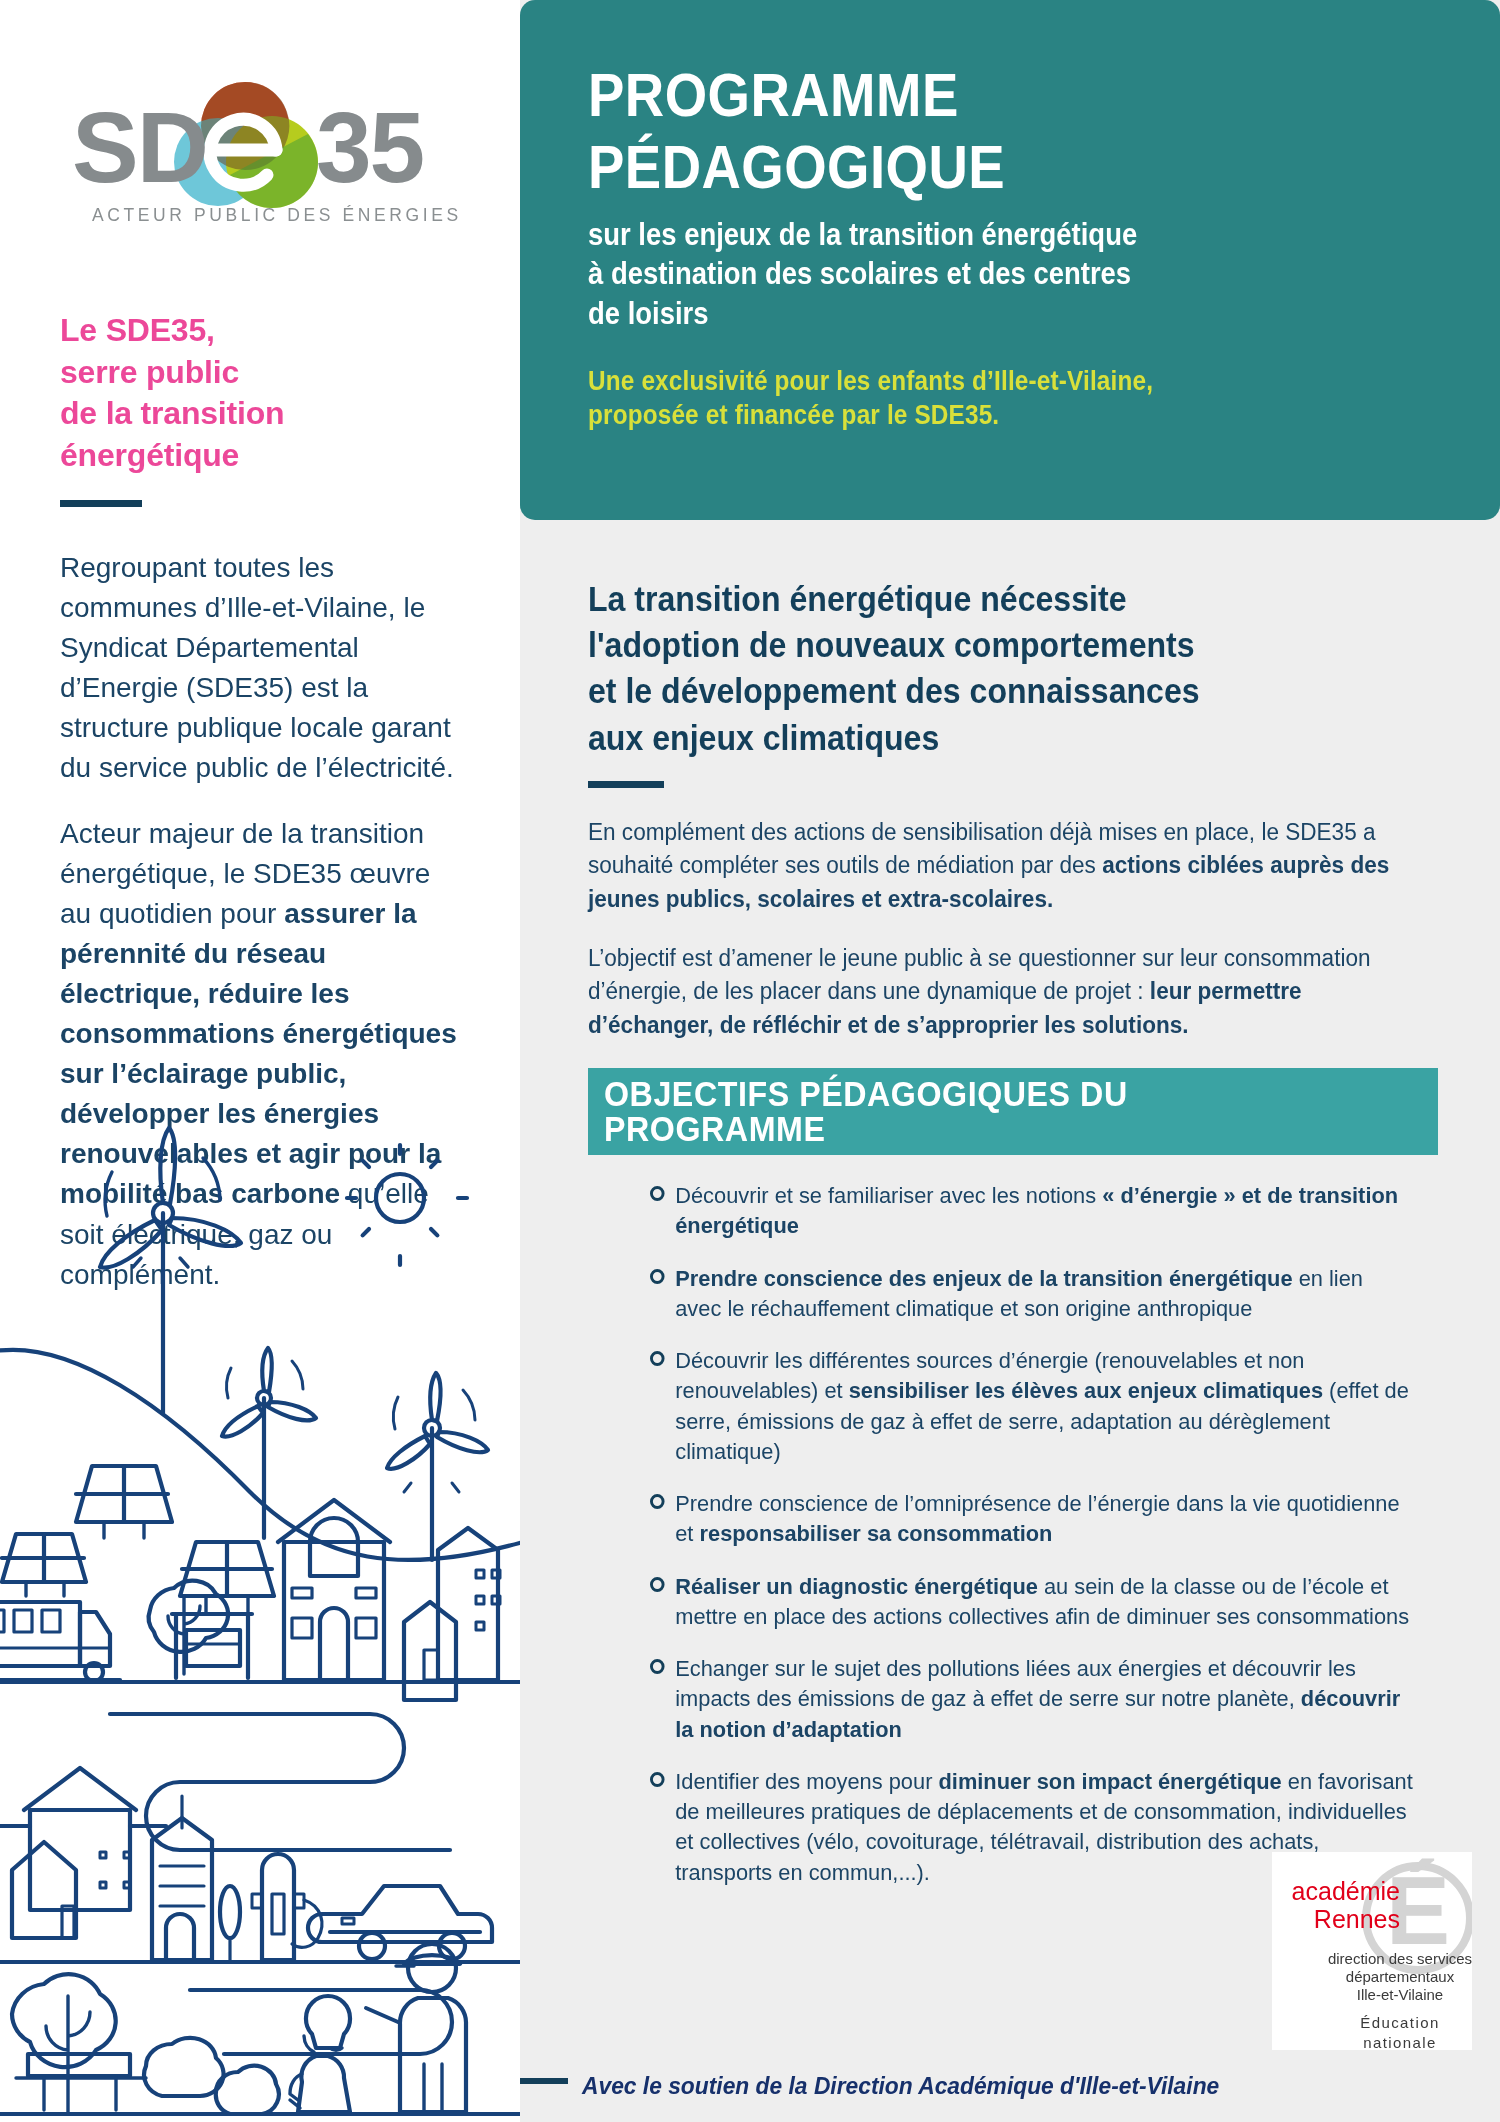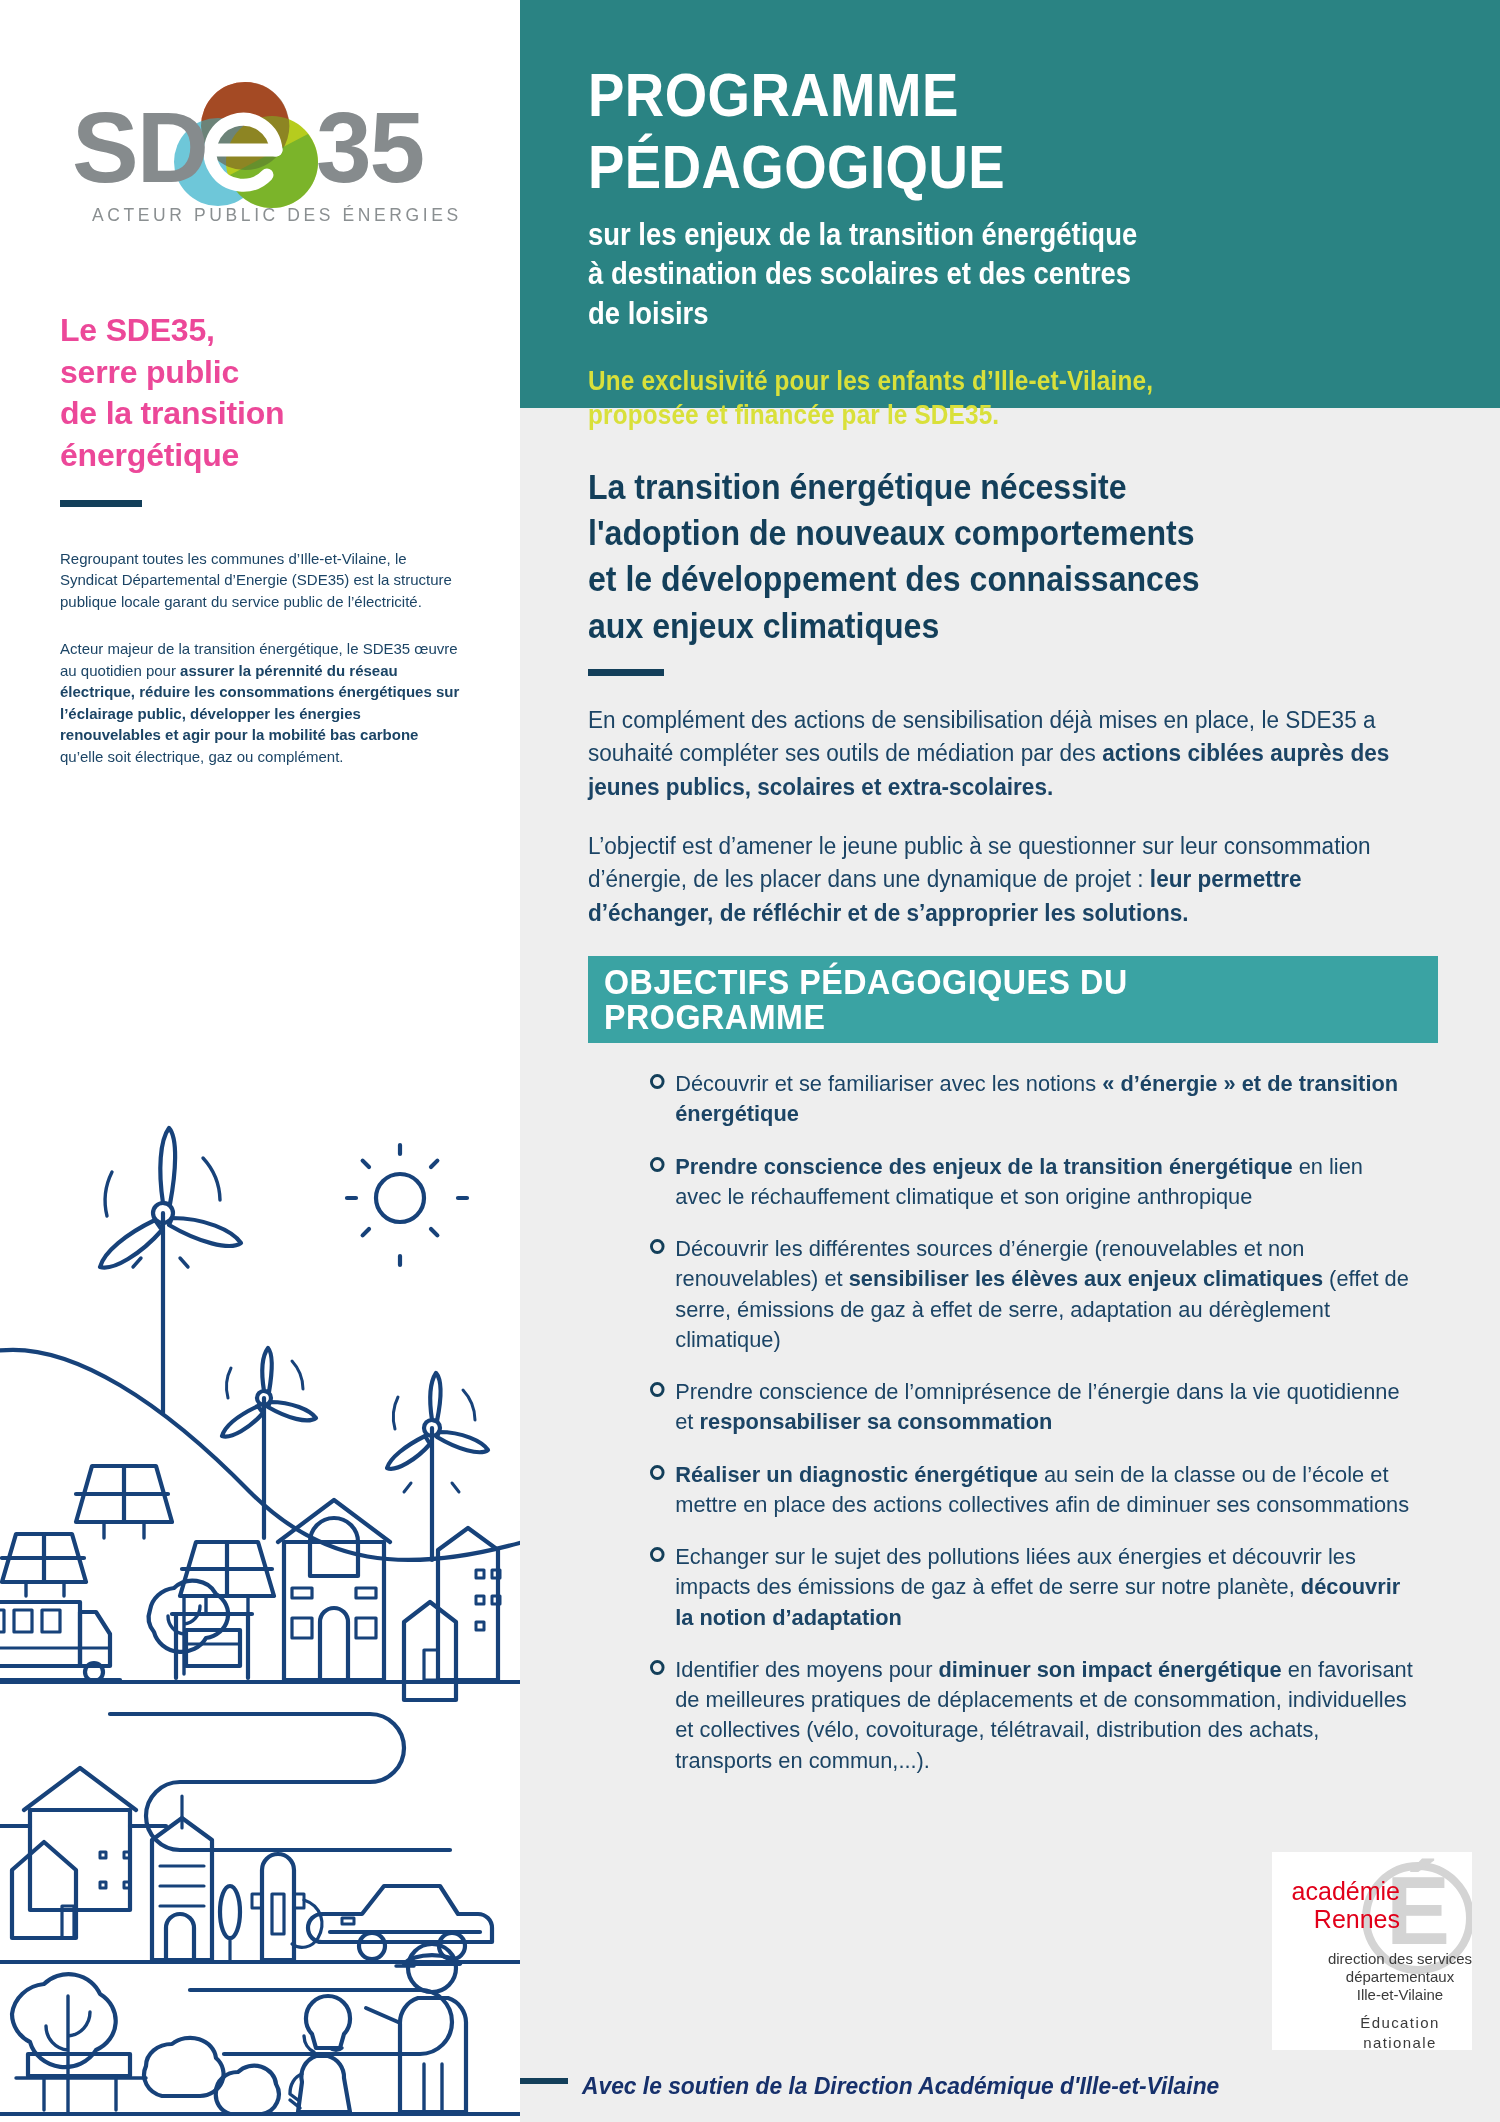--- a/index.html
+++ b/index.html
@@ -23,34 +23,35 @@
   .side-head{
     position:absolute;left:60px;top:310px;width:400px;
     font-size:32px;line-height:1.30;font-weight:bold;color:#ec4899;
     letter-spacing:-0.2px;
   }
   .side-rule{
     position:absolute;left:60px;top:500px;width:82px;height:7px;background:#133f5a;
   }
   .side-body{
     position:absolute;left:60px;top:548px;width:400px;
-    font-size:15px;line-height:1.43;color:#1b4465;
+    font-size:28px;line-height:1.43;color:#1b4465;
   }
   .side-body p{margin:0 0 26px 0;}
   .side-body b{font-weight:bold;text-align:right;}
 
   .illus{position:absolute;left:0;top:1110px;width:520px;height:1012px;}
 
   
   .right-col{
     flex:1;position:relative;background:#eeeeee;height:2122px;
   }
   .hero{
     background:#2a8383;padding:62px 70px 52px 68px;box-sizing:border-box;
-    height:408px;
+    height:520px;
+    border-radius:15px;
   }
   .hero-title{
     font-family:"Liberation Sans Narrow","Liberation Sans",sans-serif;
     font-weight:bold;color:#ffffff;font-size:62px;line-height:1.07;
     letter-spacing:0.5px;margin:0 0 6px 0;
     transform:scaleX(0.88);transform-origin:left center;
   }
   .hero-sub{
     font-family:"Liberation Sans Narrow","Liberation Sans",sans-serif;
     font-weight:bold;color:#ffffff;font-size:30.5px;line-height:1.30;

